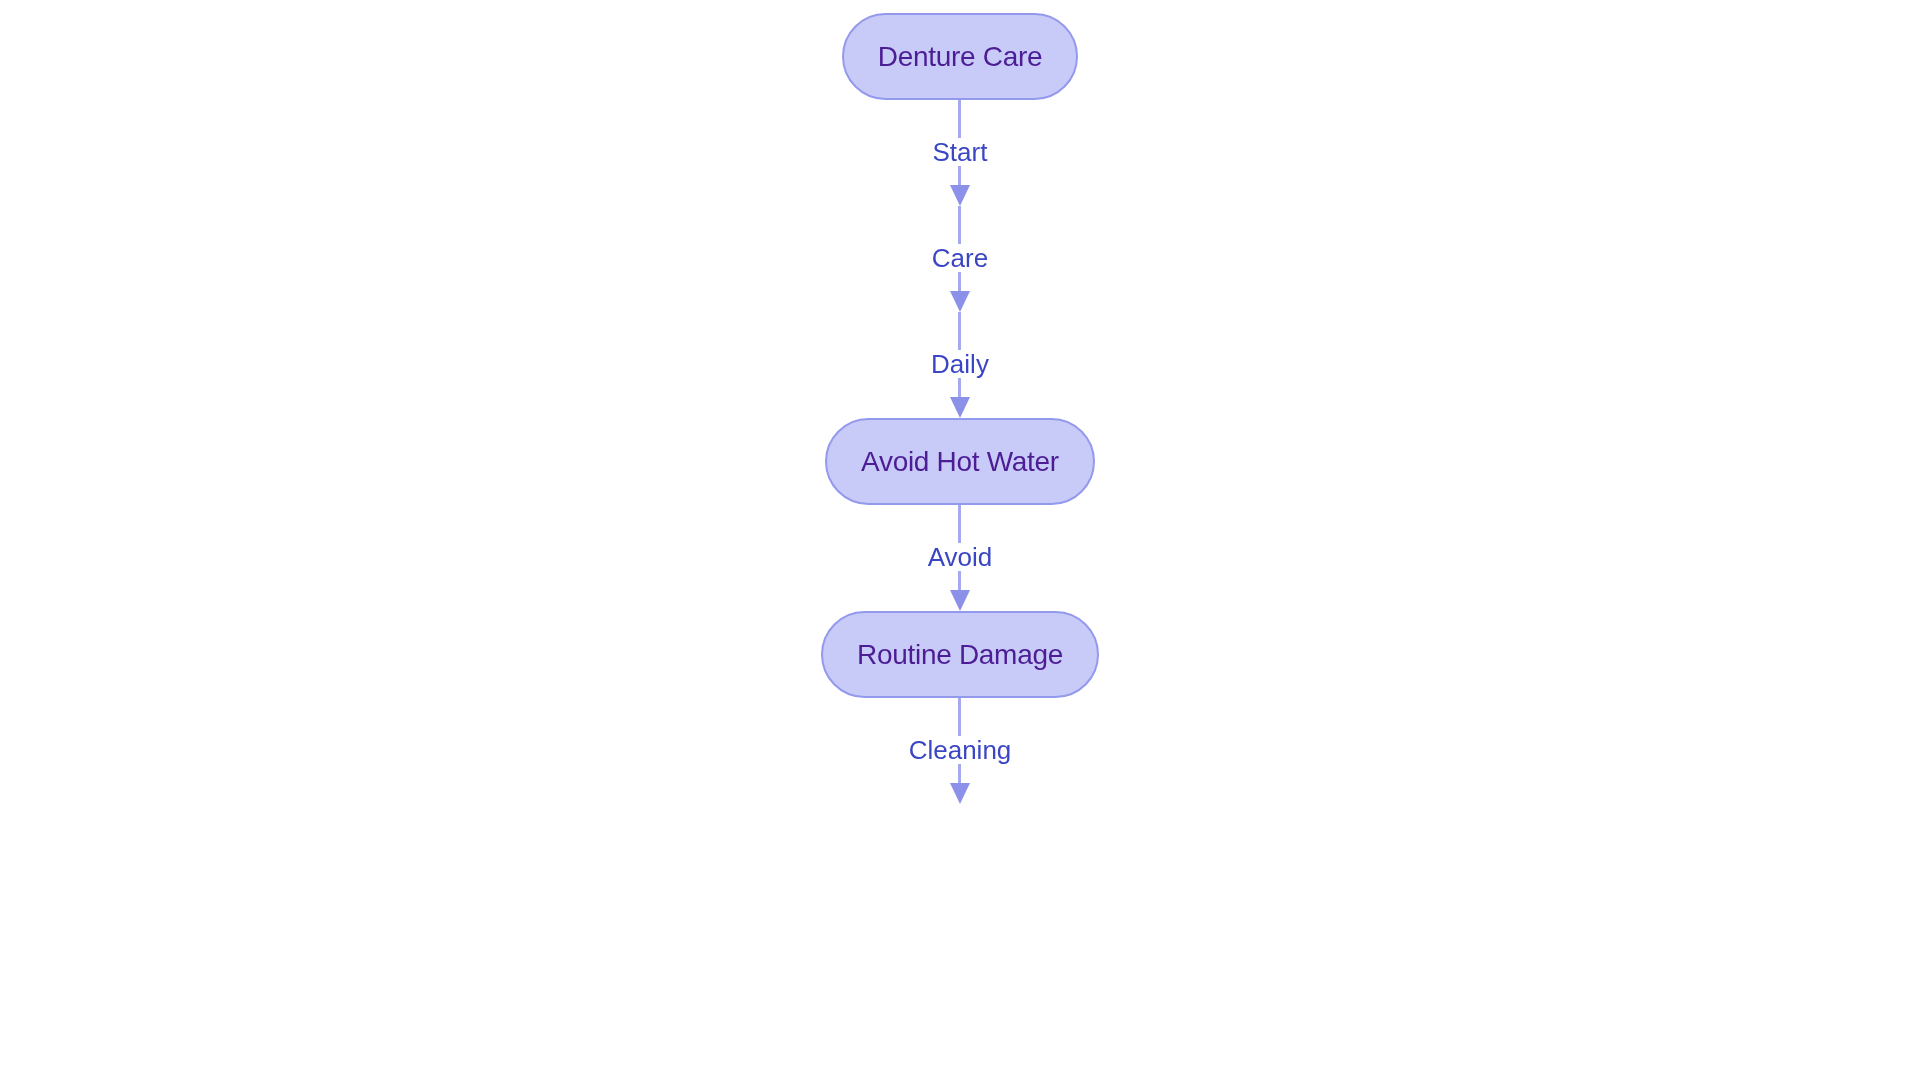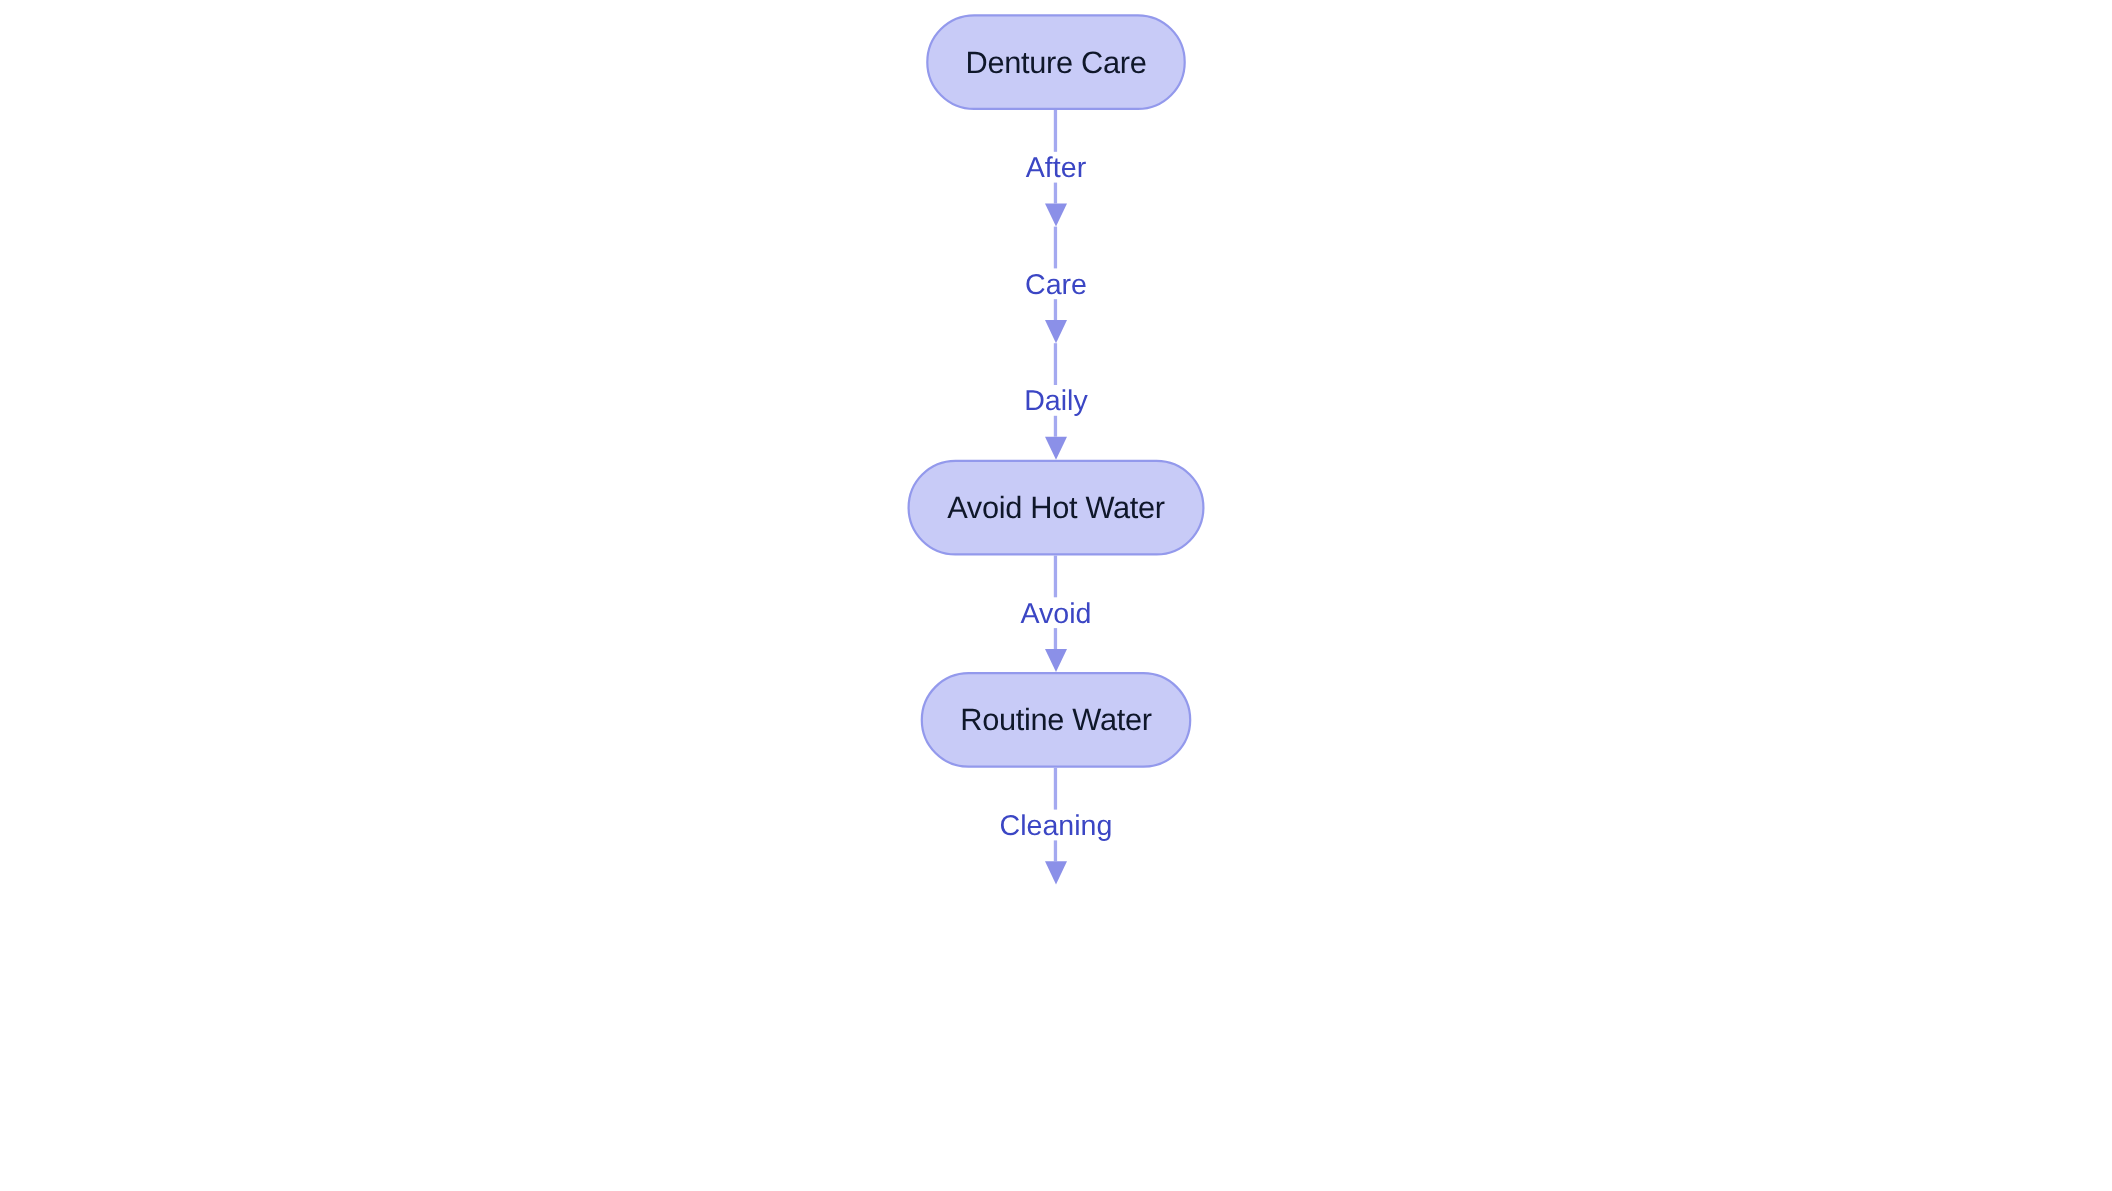--- a/index.html
+++ b/index.html
@@ -24,21 +24,21 @@
     flex-direction: column;
     align-items: center;
   }
   .node {
     height: 87px;
     box-sizing: border-box;
     padding: 0 34px;
     background: #c8cbf7;
     border: 2px solid #9399ec;
     border-radius: 44px;
-    color: #0f172a;
+    color: #4c1d95;
     font-size: 28px;
     letter-spacing: -0.3px;
     display: flex;
     align-items: center;
     justify-content: center;
     white-space: nowrap;
   }
   .edge {
     height: 106px;
     display: flex;
@@ -69,21 +69,21 @@
 </head>
 <body>
 
 <div class="canvas">
   <div class="flowchart">
 
     <div class="node">Denture Care</div>
 
     <div class="edge">
       <div class="edge-line top"></div>
-      <div class="edge-label">After</div>
+      <div class="edge-label">Start</div>
       <div class="edge-line bottom"></div>
       <div class="arrowhead"></div>
     </div>
 
 
     <div class="edge">
       <div class="edge-line top"></div>
       <div class="edge-label">Care</div>
       <div class="edge-line bottom"></div>
       <div class="arrowhead"></div>
@@ -99,21 +99,21 @@
 
     <div class="node">Avoid Hot Water</div>
 
     <div class="edge">
       <div class="edge-line top"></div>
       <div class="edge-label">Avoid</div>
       <div class="edge-line bottom"></div>
       <div class="arrowhead"></div>
     </div>
 
-    <div class="node">Routine Water</div>
+    <div class="node">Routine Damage</div>
 
     <div class="edge">
       <div class="edge-line top"></div>
       <div class="edge-label">Cleaning</div>
       <div class="edge-line bottom"></div>
       <div class="arrowhead"></div>
     </div>
 
 
   </div>

